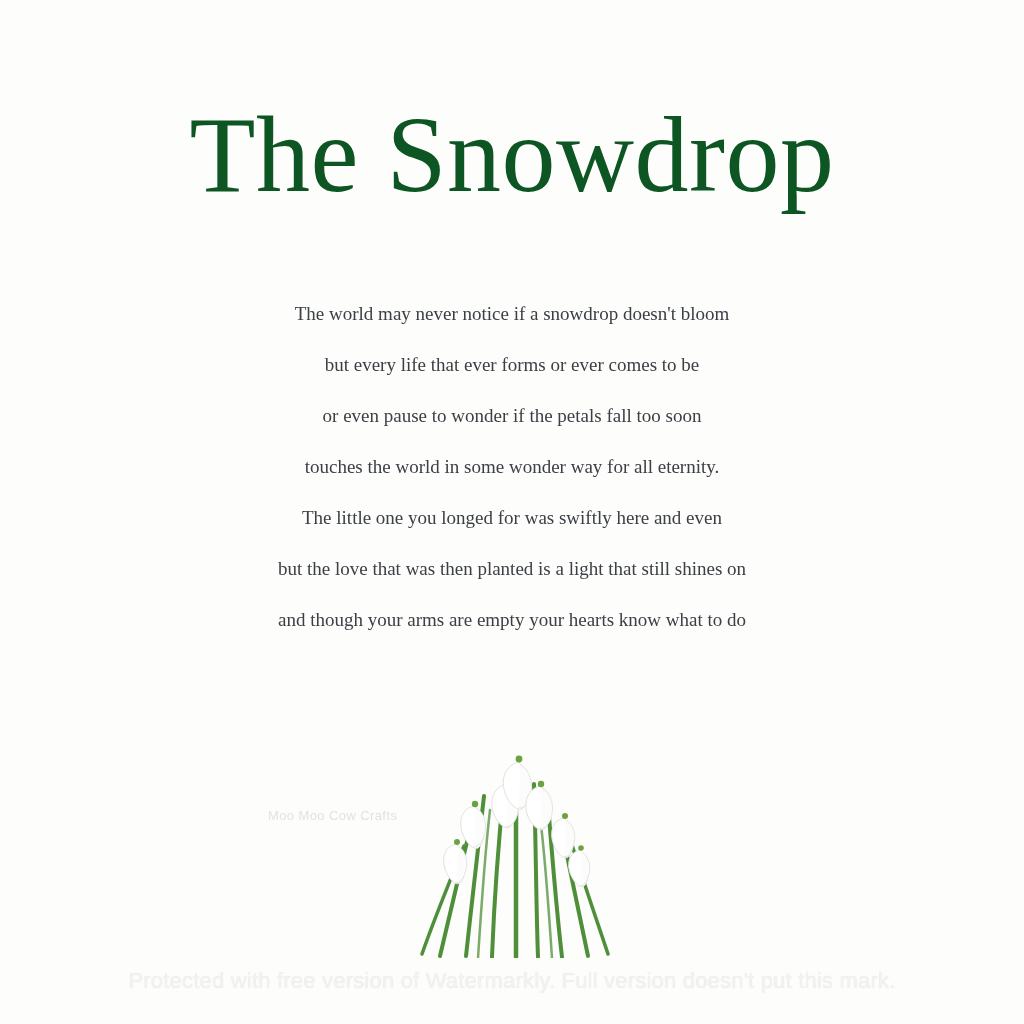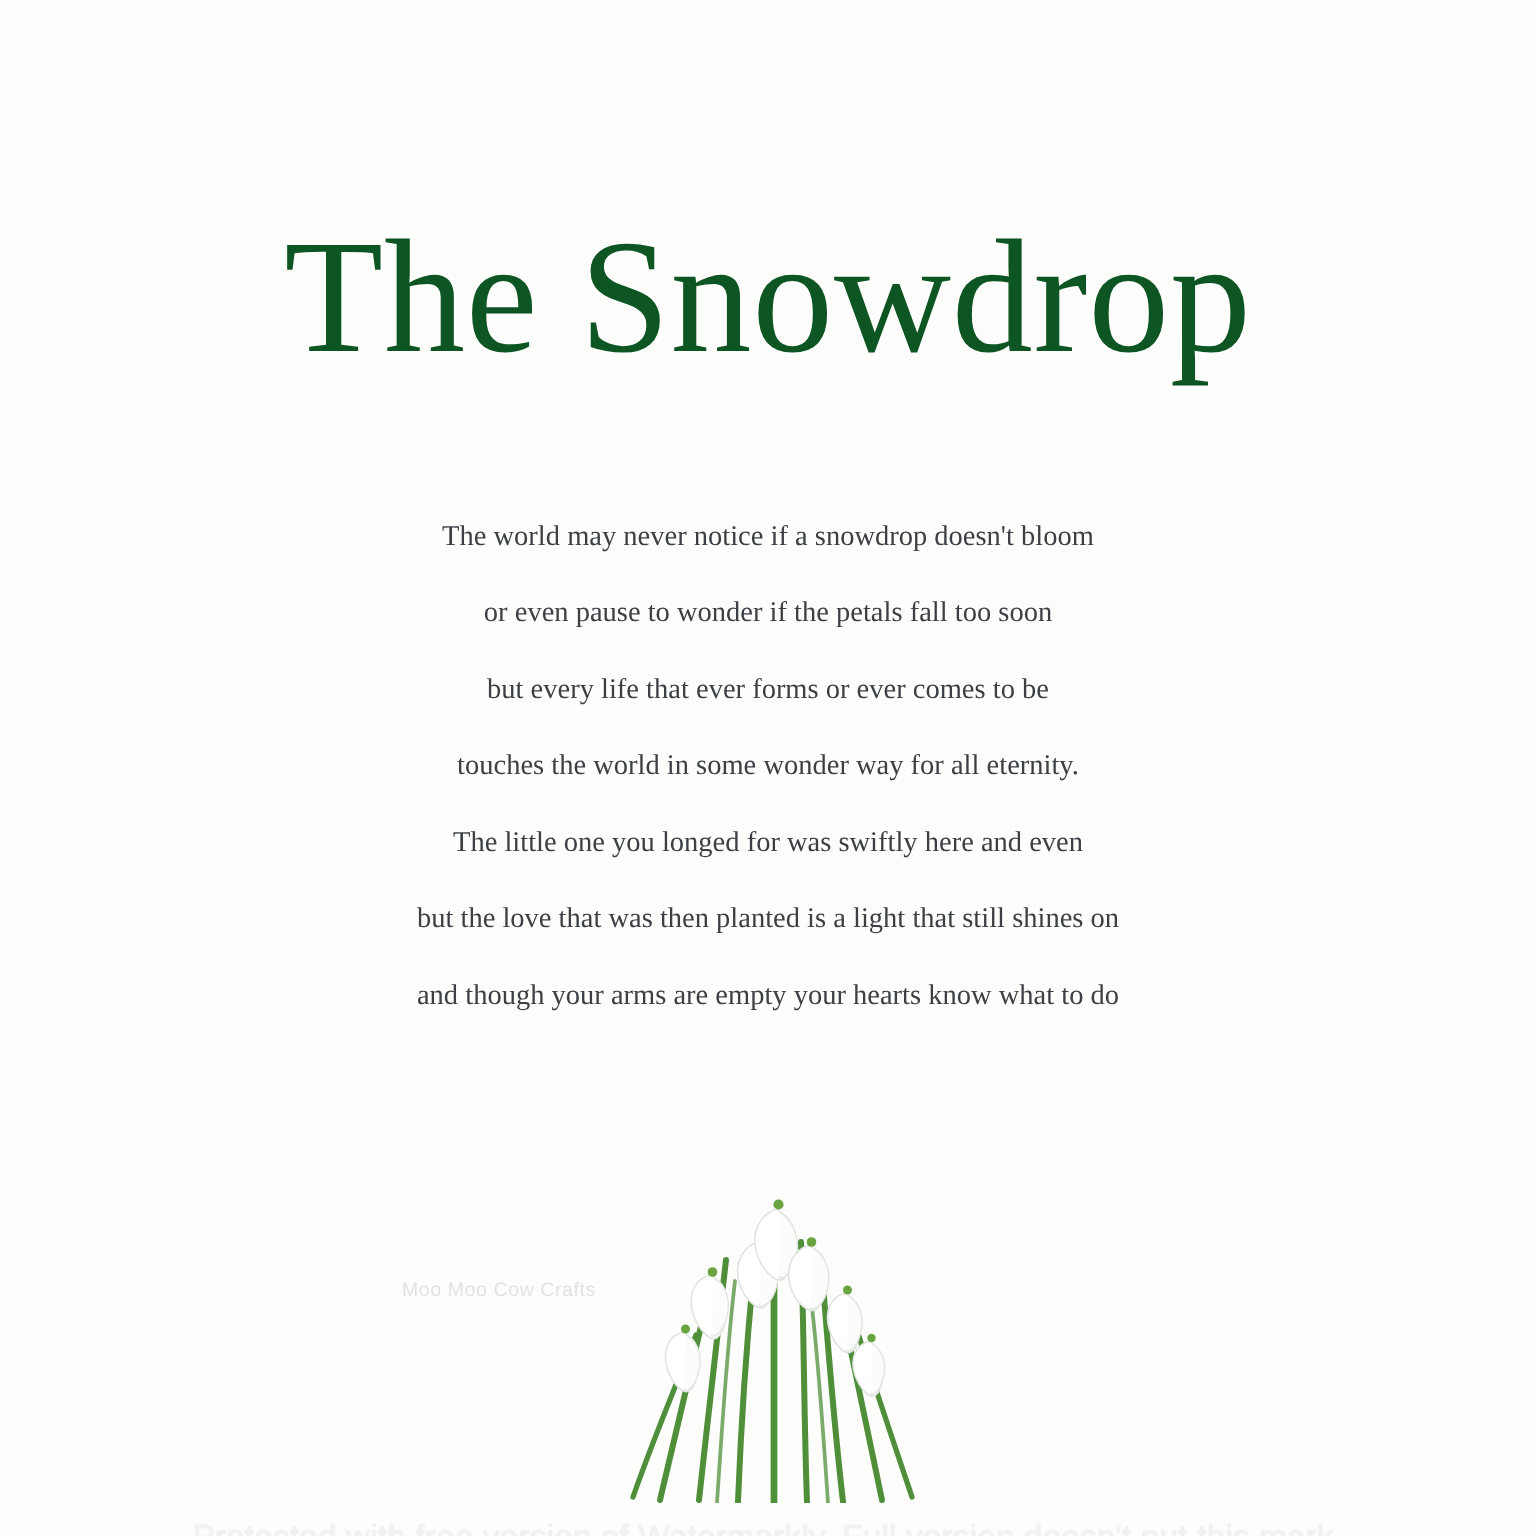--- a/index.html
+++ b/index.html
@@ -12,21 +12,20 @@
     background: #fdfdfc;
     font-family: "Liberation Serif", serif;
     overflow: hidden;
     position: relative;
   }
   .page {
     position: relative;
     width: 1024px;
     height: 920px;
     box-sizing: border-box;
-    margin-top: 44px;
   }
   .title {
     position: absolute;
     top: 96px;
     left: 0;
     width: 1024px;
     text-align: center;
     font-family: "Liberation Serif", serif;
     font-size: 108px;
     line-height: 1.1;
@@ -83,22 +82,22 @@
 </style>
 </head>
 <body>
 
 <div class="page">
 
   <div class="title">The Snowdrop</div>
 
   <div class="poem">
     <span class="line">The world may never notice if a snowdrop doesn't bloom</span>
+    <span class="line">but every life that ever forms or ever comes to be</span>
     <span class="line">or even pause to wonder if the petals fall too soon</span>
-    <span class="line">but every life that ever forms or ever comes to be</span>
     <span class="line">touches the world in some wonder way for all eternity.</span>
     <span class="line">The little one you longed for was swiftly here and even</span>
     <span class="line">but the love that was then planted is a light that still shines on</span>
     <span class="line">and though your arms are empty your hearts know what to do</span>
   </div>
 
   <div class="flower-art">
     <svg width="210" height="232" viewBox="0 0 210 232" xmlns="http://www.w3.org/2000/svg">
 
       <g stroke="#4f8f3a" fill="none" stroke-linecap="round">

